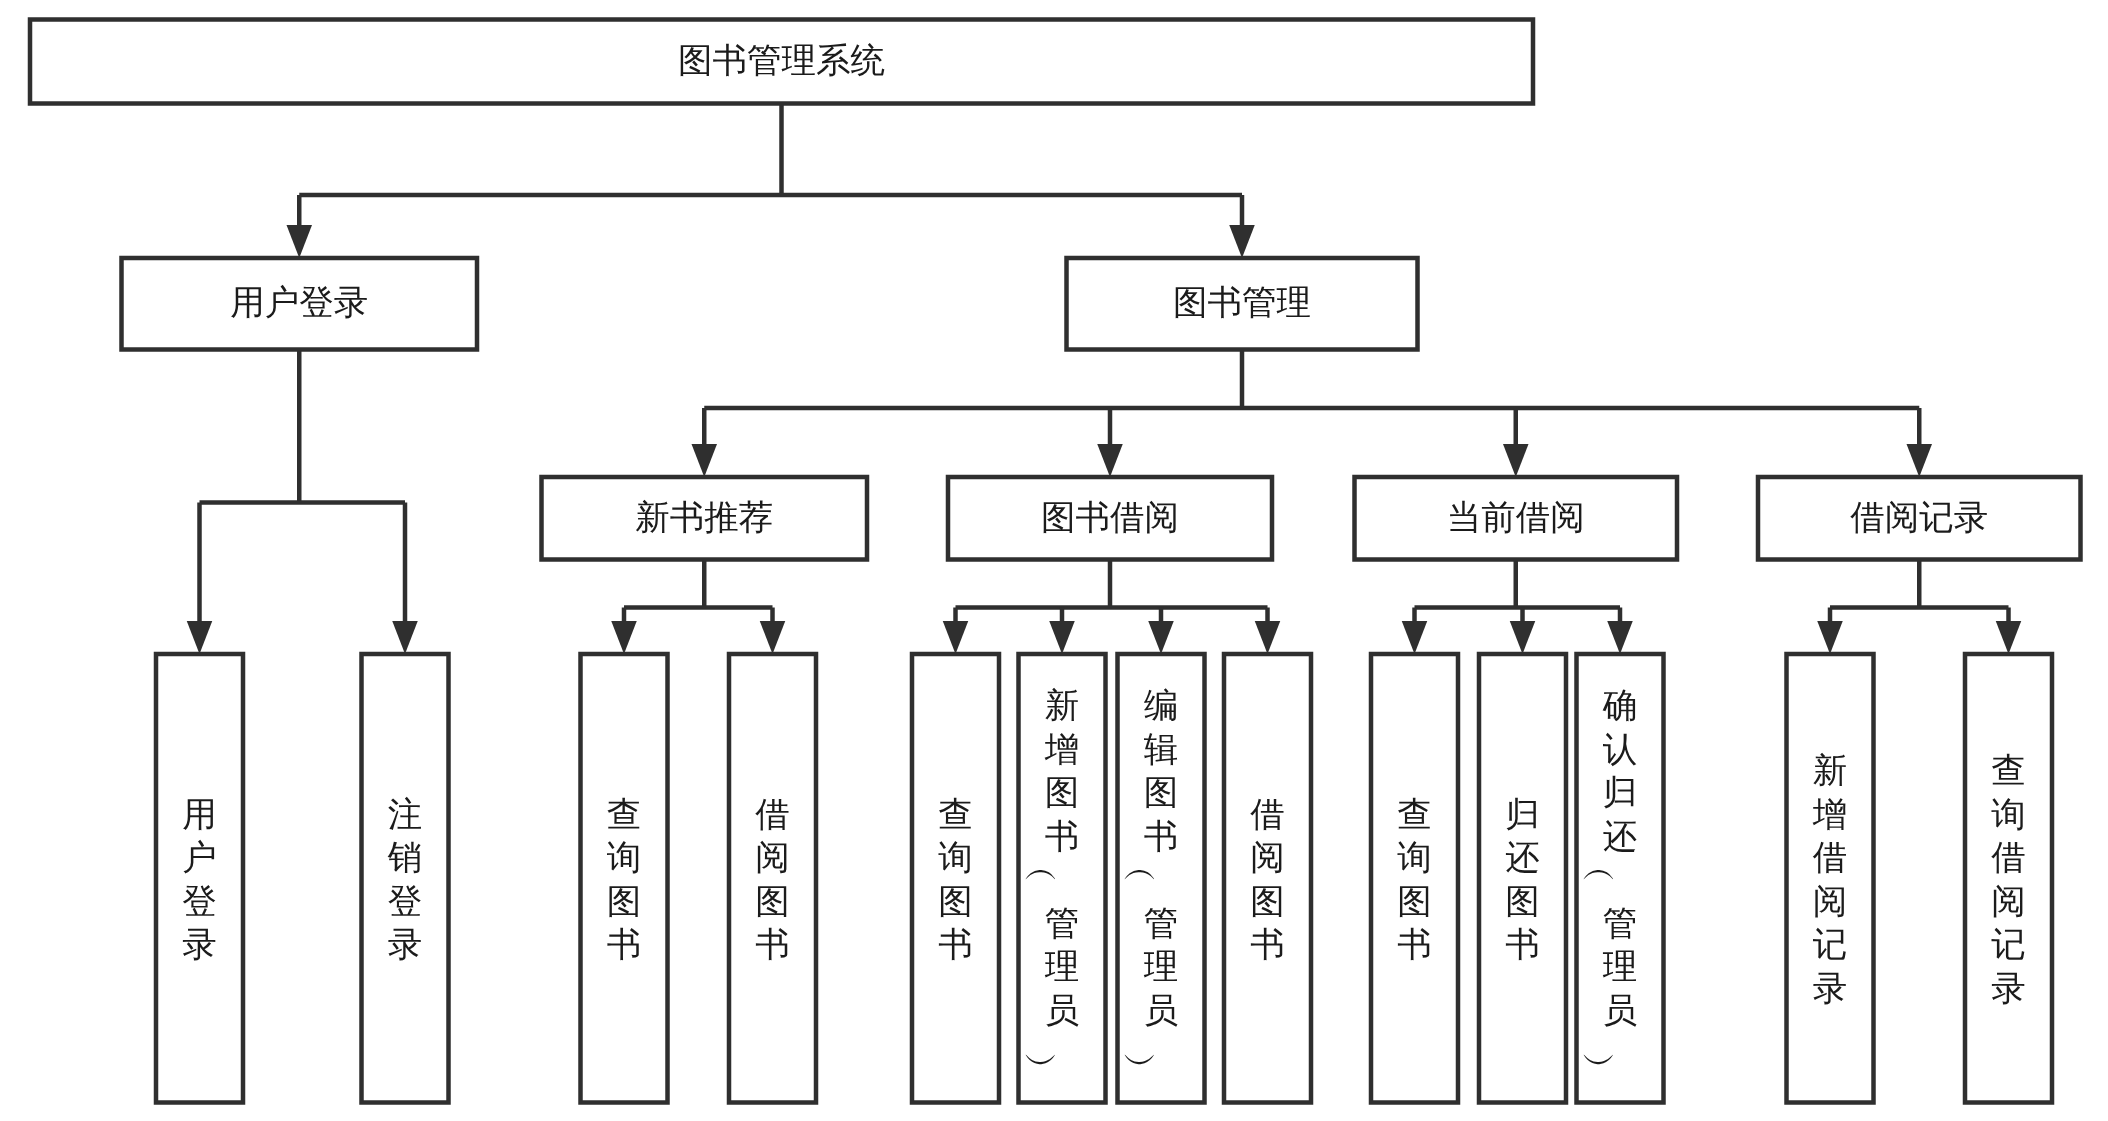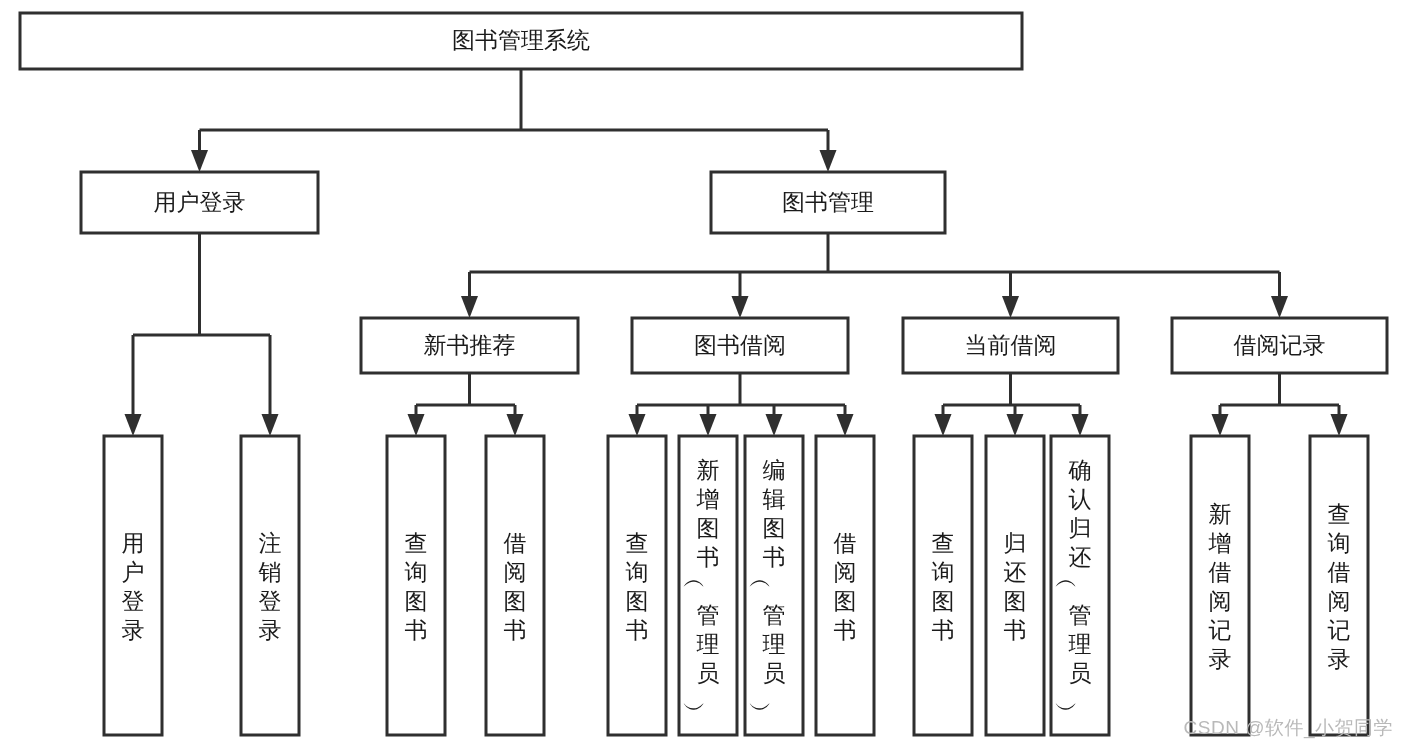--- a/index.html
+++ b/index.html
@@ -205,14 +205,13 @@
         <g>
           <rect class="leaf-box" x="1191" y="436" width="58" height="299"></rect>
           <text class="leaf-label" x="1220" y="521.5"><tspan x="1220" dy="0">新</tspan><tspan x="1220" dy="29">增</tspan><tspan x="1220" dy="29">借</tspan><tspan x="1220" dy="29">阅</tspan><tspan x="1220" dy="29">记</tspan><tspan x="1220" dy="29">录</tspan></text>
         </g>
         <g>
           <rect class="leaf-box" x="1310" y="436" width="58" height="299"></rect>
           <text class="leaf-label" x="1339" y="521.5"><tspan x="1339" dy="0">查</tspan><tspan x="1339" dy="29">询</tspan><tspan x="1339" dy="29">借</tspan><tspan x="1339" dy="29">阅</tspan><tspan x="1339" dy="29">记</tspan><tspan x="1339" dy="29">录</tspan></text>
         </g>
       </g>
   </svg>
-  <div class="watermark">CSDN @软件_小贺同学</div>
 </div>
 
 </body></html>

